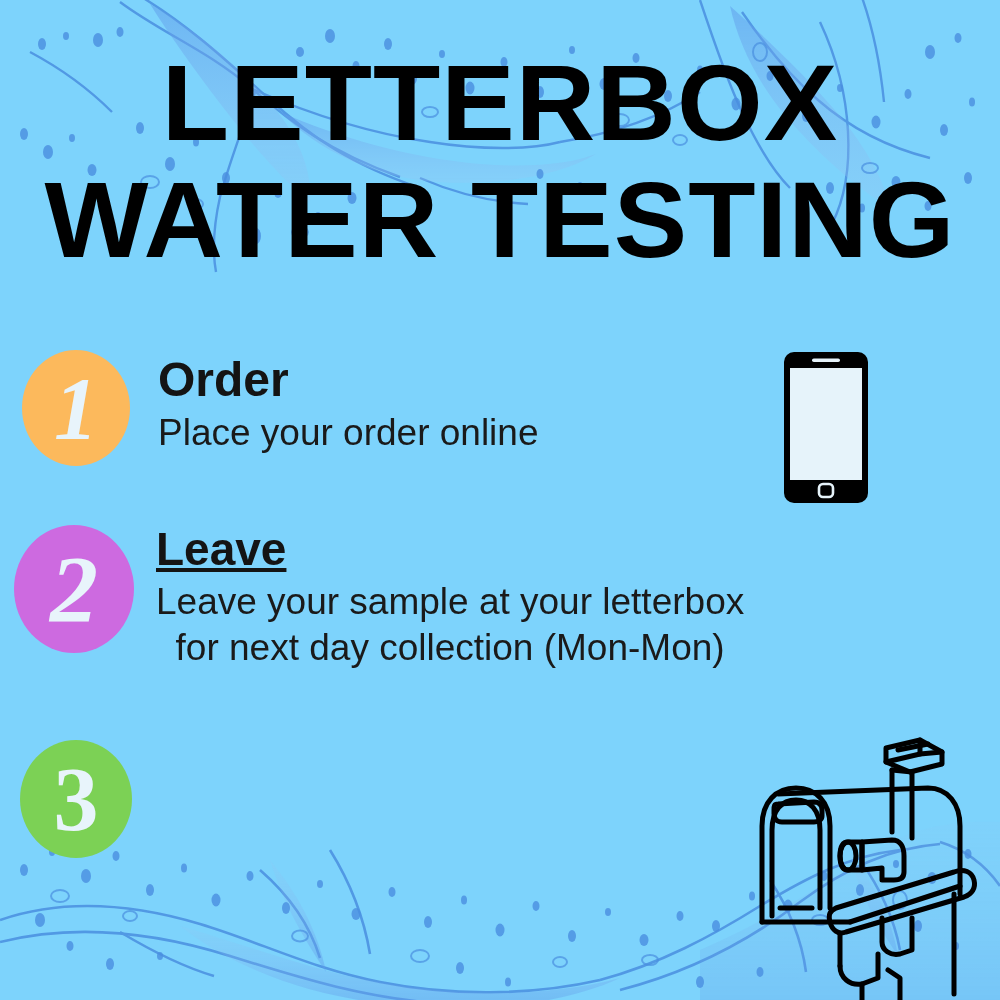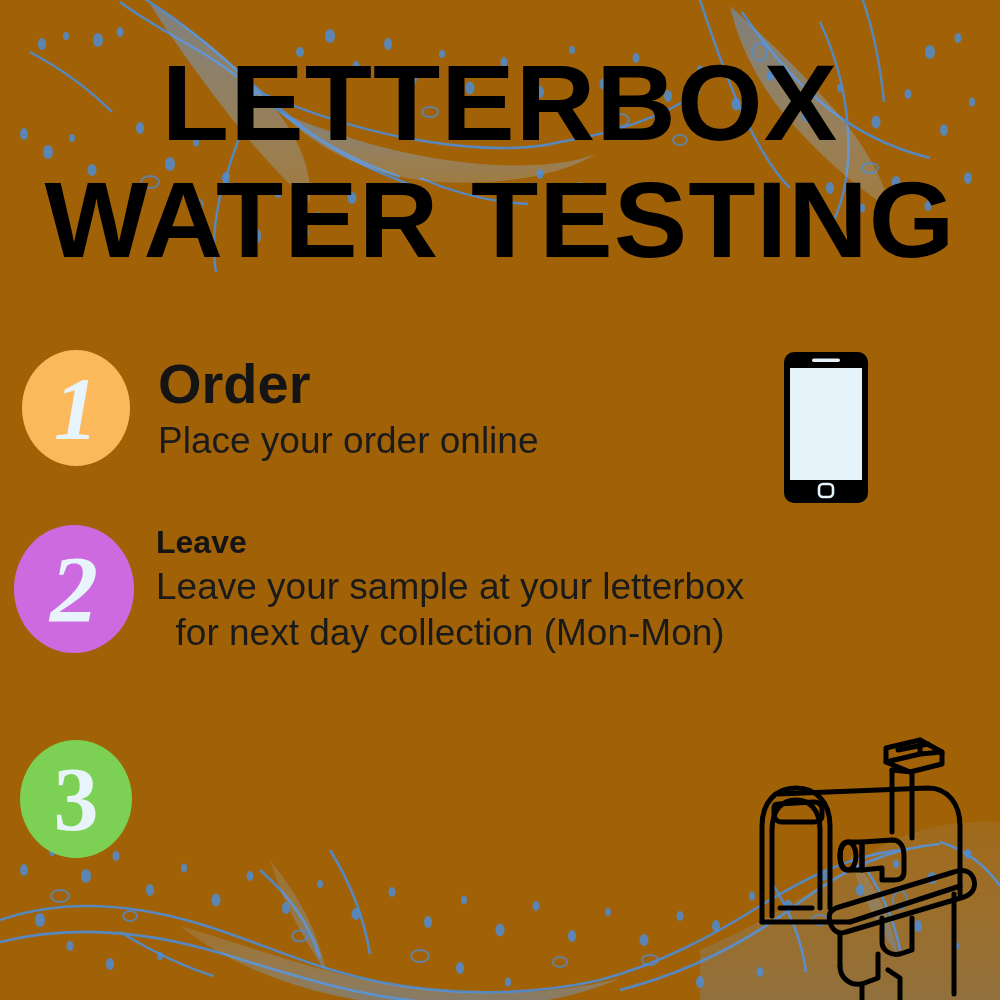--- a/index.html
+++ b/index.html
@@ -5,21 +5,21 @@
   html,body{margin:0;padding:0;}
   body{
     width:1000px;height:1000px;
     background:#e6f3fa;
     font-family:"Liberation Sans", sans-serif;
     overflow:hidden;
   }
   #poster{
     position:relative;
     width:1000px;height:1000px;
-    background:#a16207;
+    background:#7dd3fc;
     overflow:hidden;
   }
 
   
   .splash{position:absolute;pointer-events:none;}
   .splash svg{display:block;}
   #splash-top{top:-8px;left:0;width:1000px;height:330px;}
   #splash-bottom{bottom:-10px;left:0;width:1000px;height:300px;}
 
   
@@ -66,37 +66,37 @@
     user-select:none;
   }
   #badge-1{width:108px;height:116px;font-size:88px;background:#fcb95c;}
   #badge-2{width:120px;height:128px;font-size:96px;background:#cd6ae0;}
   #badge-3{width:112px;height:118px;font-size:90px;background:#7cd155;font-style:normal;}
 
   .step-text{margin-left:28px;padding-top:4px;}
   .step-title{
     font-family:"Liberation Sans", sans-serif;
     font-weight:bold;
-    font-size:56px;
+    font-size:48px;
     color:#141414;
     line-height:1.08;
     margin:0;
   }
   .step-desc{
     font-family:"Liberation Sans", sans-serif;
     font-weight:normal;
     font-size:37px;
     color:#1a1a1a;
     line-height:1.25;
     margin:4px 0 0 0;
     white-space:pre-line;
     text-align:center;
   }
   #step-2 .step-text{margin-left:22px;padding-top:0;}
-  #step-2 .step-title{font-size:32px;}
+  #step-2 .step-title{font-size:46px;text-decoration:underline;}
   #step-3 .step-text{margin-left:26px;padding-top:2px;}
 
   
   #phone-icon{position:absolute;left:782px;top:350px;z-index:5;}
 
   
   #mailbox-icon{position:absolute;left:742px;top:722px;z-index:5;}
 </style>
 </head>
 <body>

